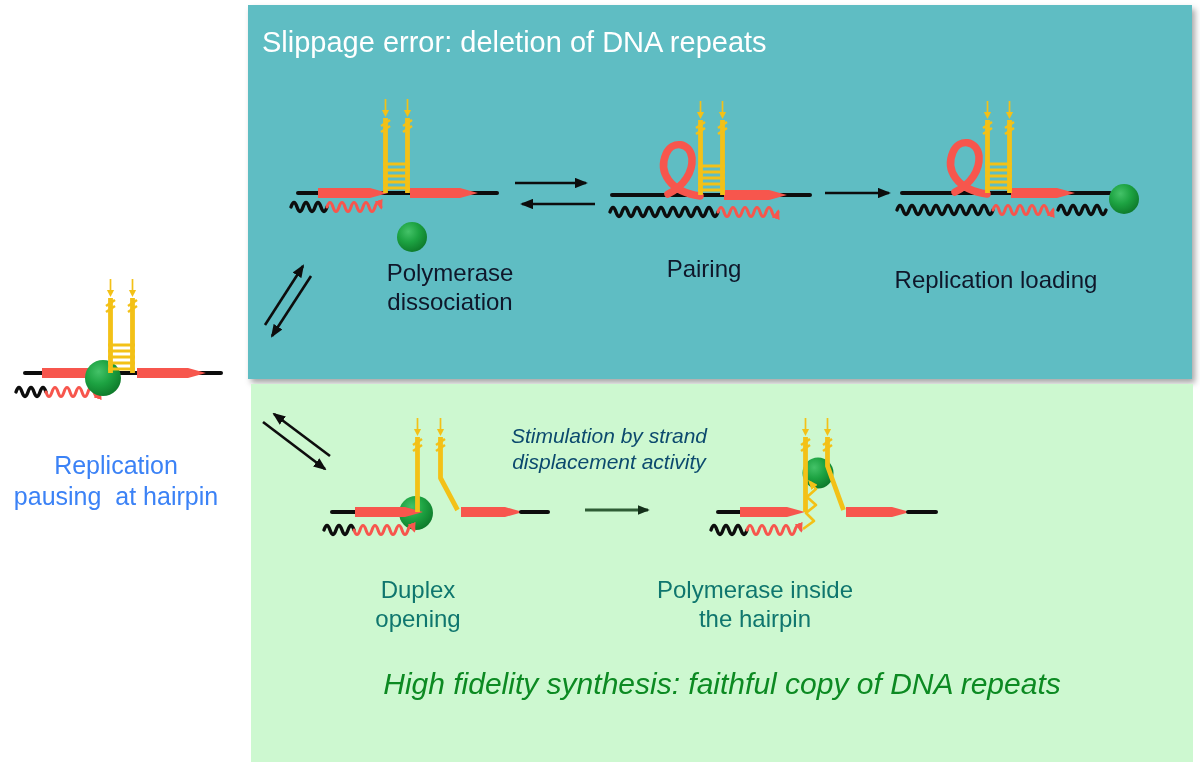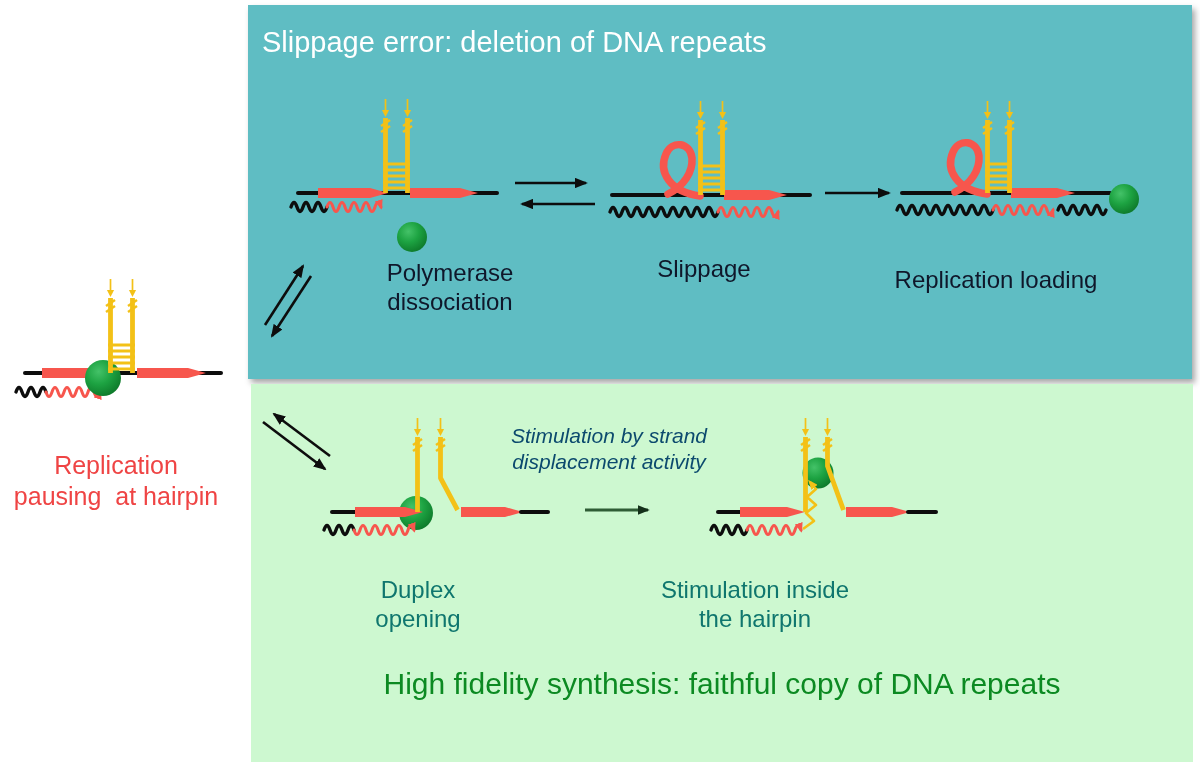--- a/index.html
+++ b/index.html
@@ -16,23 +16,23 @@
   .lbl-white{color:#0f172a;}
   .lbl-green{color:#0f766e;}
   .lbl-pd{left:330px;top:258px;width:240px;}
   .lbl-pair{left:604px;top:254px;width:200px;}
   .lbl-pl{left:846px;top:265px;width:300px;}
   .annot{left:459px;top:423px;width:300px;font-size:21px;line-height:26px;
          font-style:italic;color:#0c4a6e;text-align:center;}
   .lbl-do{left:318px;top:575px;width:200px;}
   .lbl-ri{left:605px;top:575px;width:300px;}
   .title-bottom{left:251px;top:667px;width:942px;text-align:center;
-                font-size:30px;color:#0c8a22;}
+                font-size:30px;color:#0c8a22;font-style:italic;}
   .lbl-left{left:0px;top:450px;width:232px;font-size:25px;line-height:31px;
-            color:#ef4444;text-align:center;}
+            color:#3b82f6;text-align:center;}
 </style>
 </head>
 <body>
 
 <div class="stage">
 
   <div class="panel panel-teal"></div>
   <div class="panel panel-green"></div>
 
   <svg class="art" width="1200" height="765" viewBox="0 0 1200 765">
@@ -175,25 +175,25 @@
         <use href="#sTop" x="805.5" y="437"></use>
           <use href="#sTop" x="827.5" y="437"></use>
       </g>
       <path d="M803 529 L814 521 L806 513 L816 505 L807 497 L816 489 L810 482" stroke="#f3c117" stroke-width="2.6" fill="none" stroke-linejoin="round" marker-end="url(#mY)"></path>
     </g>
   </svg>
 
   <div class="t title-top">Slippage error: deletion of DNA repeats</div>
   <div class="t lbl lbl-white lbl-pd">Polymerase
 dissociation</div>
-  <div class="t lbl lbl-white lbl-pair">Slippage</div>
+  <div class="t lbl lbl-white lbl-pair">Pairing</div>
   <div class="t lbl lbl-white lbl-pl">Replication loading</div>
   <div class="t annot">Stimulation by strand
 displacement activity</div>
   <div class="t lbl lbl-green lbl-do">Duplex
 opening</div>
-  <div class="t lbl lbl-green lbl-ri">Stimulation inside
+  <div class="t lbl lbl-green lbl-ri">Polymerase inside
 the hairpin</div>
   <div class="t title-bottom">High fidelity synthesis: faithful copy of DNA repeats</div>
   <div class="t lbl-left">Replication
 pausing  at hairpin</div>
 
 </div>
 
 </body></html>

